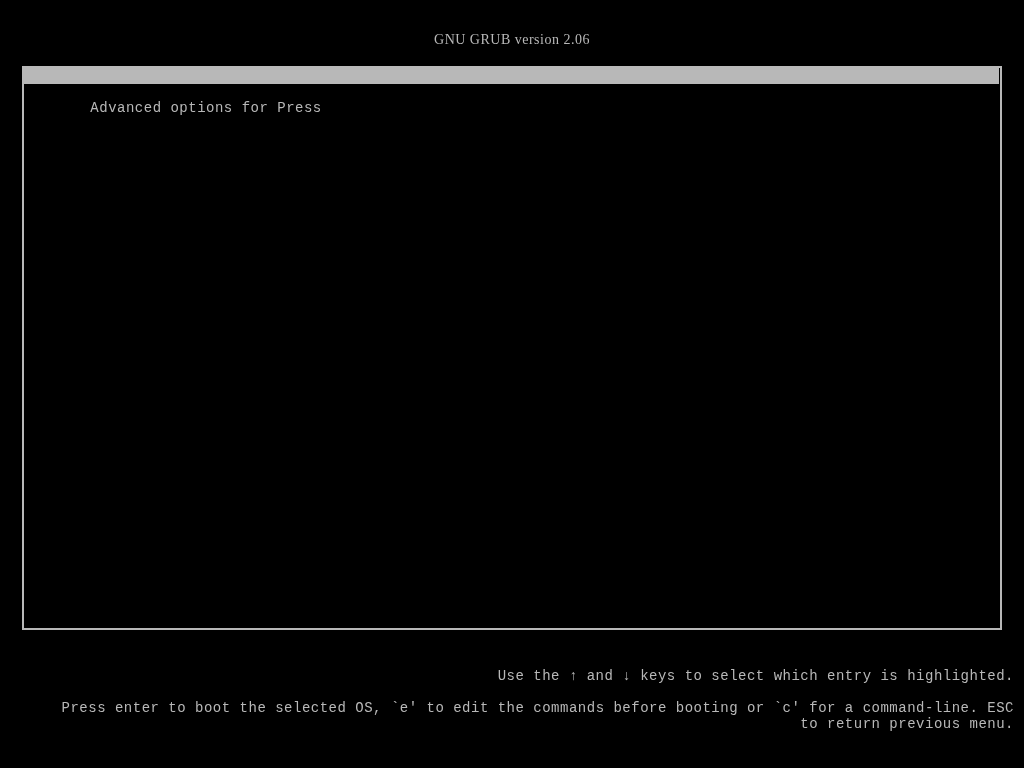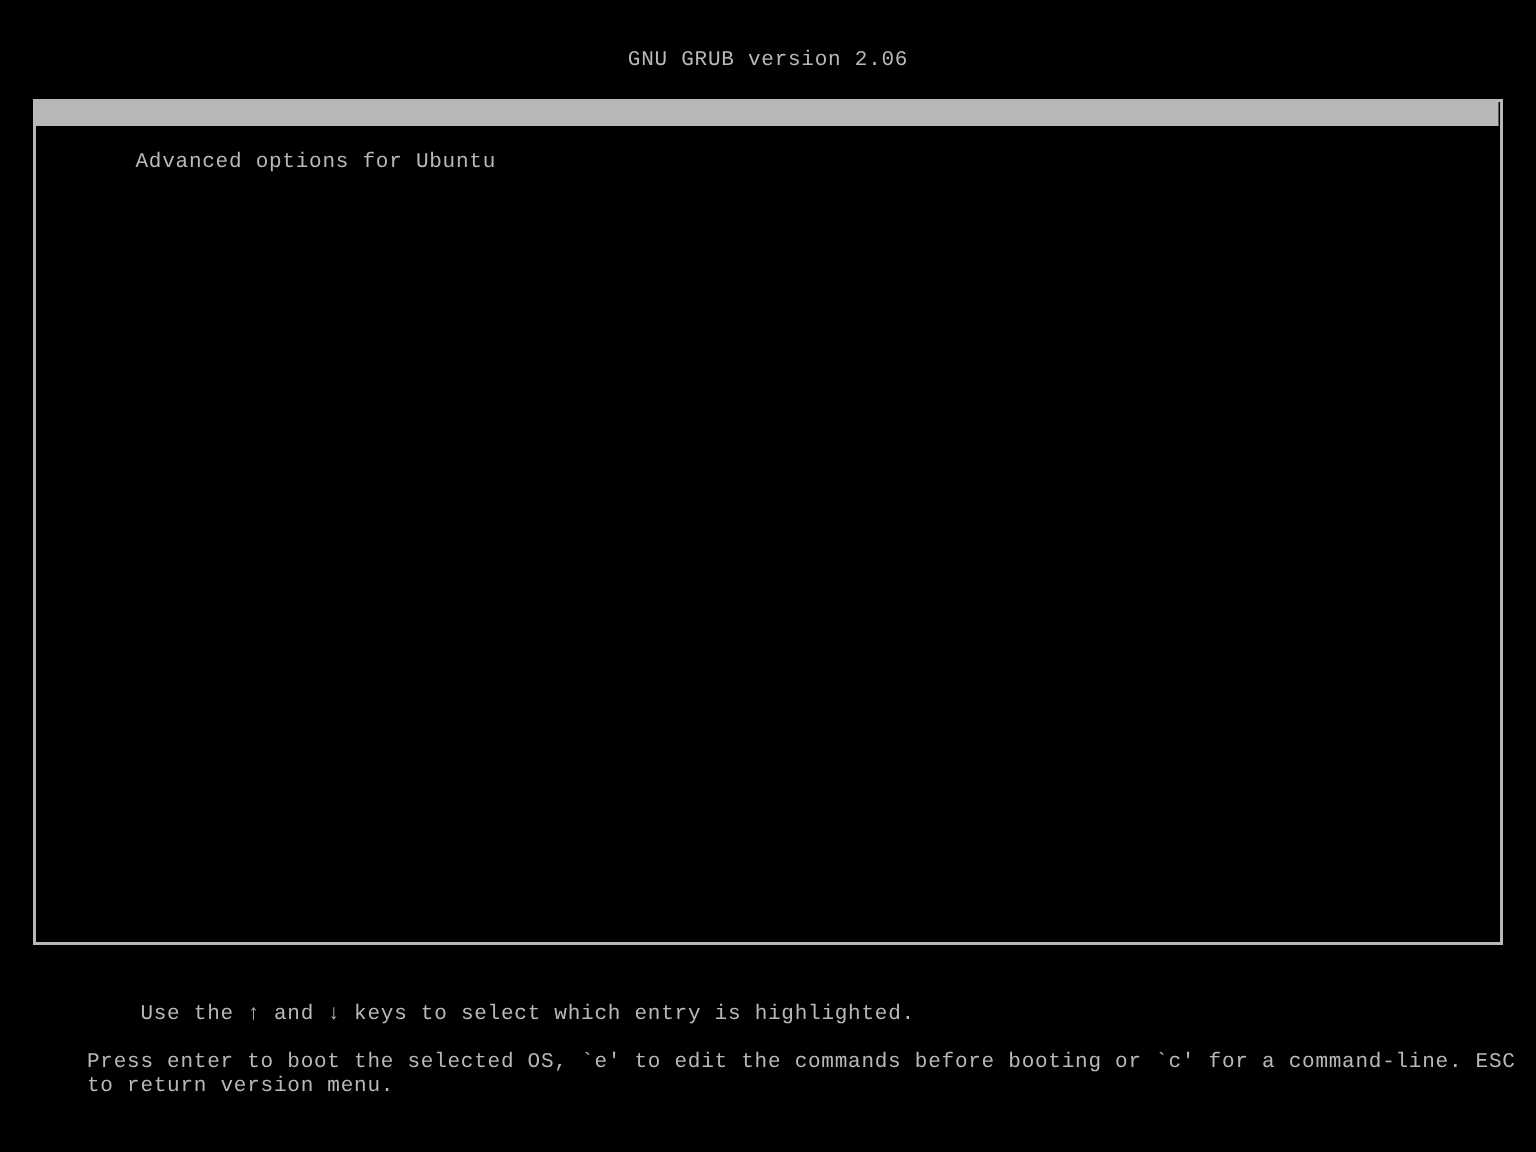--- a/index.html
+++ b/index.html
@@ -18,20 +18,21 @@
       position: relative;
       letter-spacing: 0.5px;
     }
     .title-line {
       position: absolute;
       top: 32px;
       left: 0;
       width: 100%;
       text-align: center;
       color: #b8b8b8;
+      font-family: Liberation Serif, serif;
     }
     .menu-box {
       position: absolute;
       top: 66px;
       left: 22px;
       width: 980px;
       height: 564px;
       border: 2px solid #b8b8b8;
       background: #000000;
       overflow: hidden;
@@ -59,20 +60,21 @@
     .menu-entry.selected {
       width: auto;
     }
     .bottom-text {
       position: absolute;
       top: 652px;
       left: 34px;
       width: 980px;
       color: #b8b8b8;
       line-height: 16px;
+      text-align: right;
     }
     .bottom-line {
       white-space: pre-wrap;
     }
     .indented {
       padding-left: 24px;
     }
   </style>
 </head>
 <body>
@@ -80,23 +82,23 @@
 <div class="title-line">
   <span>GNU GRUB  version 2.06</span>
 </div>
 
 <div class="menu-box">
   <div class="menu-inner">
     <div class="menu-entry selected">
       <span>*Ubuntu</span>
     </div>
     <div class="menu-entry">
-      <span> Advanced options for Ubuntu</span>
+      <span> Advanced options for Press</span>
     </div>
   </div>
 </div>
 
 <div class="bottom-text">
   <div class="bottom-line indented">
     <span>Use the </span><span>↑</span><span> and </span><span>↓</span><span> keys to select which entry is highlighted.</span>
   </div>
-  <div class="bottom-line indented">Press enter to boot the selected OS, `e' to edit the commands before booting or `c' for a command-line. ESC to return version menu.</div>
+  <div class="bottom-line indented">Press enter to boot the selected OS, `e' to edit the commands before booting or `c' for a command-line. ESC to return previous menu.</div>
 </div>
 
 </body></html>

